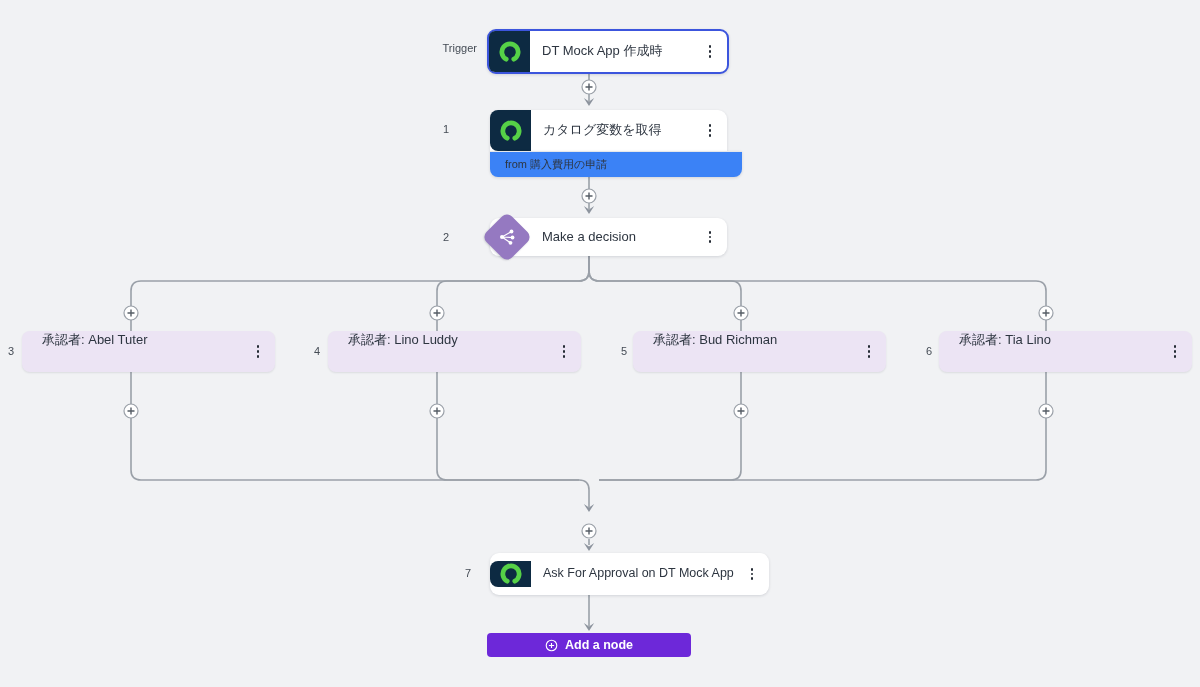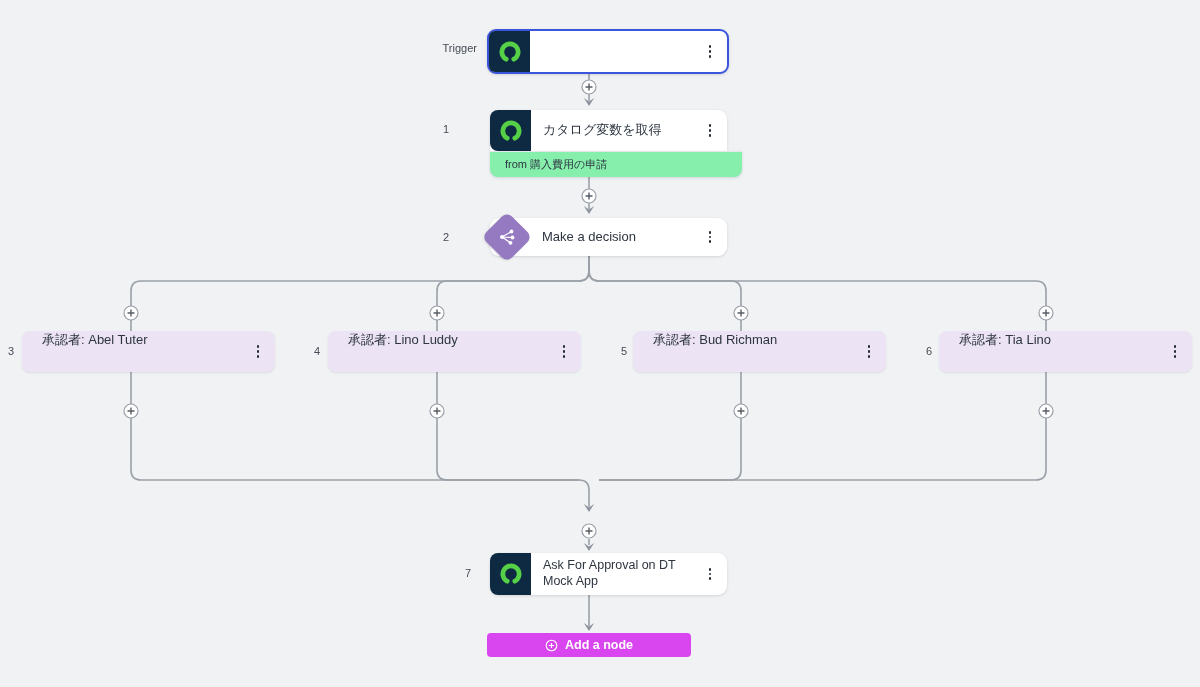--- a/index.html
+++ b/index.html
@@ -5,27 +5,27 @@
   html,body{margin:0;padding:0;background:#f1f2f4;font-family:"Liberation Sans","DejaVu Sans",sans-serif;}
   #canvas{position:relative;width:1200px;height:687px;background:#f1f2f4;overflow:hidden;}
   svg.wires{position:absolute;left:0;top:0;z-index:1;}
   .node{position:absolute;z-index:3;background:#fff;border-radius:9px;box-shadow:0 1px 3px rgba(20,30,50,.14);display:flex;align-items:stretch;}
   .node .iconbox{width:41px;flex:0 0 41px;background:#0d2a42;border-radius:8px 0 0 8px;display:flex;align-items:center;justify-content:center;}
   .node .title{flex:1;display:flex;align-items:center;padding-left:12px;font-size:13px;color:#2d3540;line-height:1.25;}
   .kebab{position:absolute;right:10px;top:50%;transform:translateY(-50%);width:14px;height:18px;display:flex;flex-direction:column;align-items:center;justify-content:center;gap:2.2px;cursor:pointer;}
   .kebab i{width:2.6px;height:2.6px;border-radius:50%;background:#232a33;display:block;}
   .sidelabel{position:absolute;z-index:3;font-size:11px;color:#454c55;}
   .num{position:absolute;z-index:3;font-size:11px;color:#454c55;}
-  .subrow{position:absolute;z-index:3;background:#86efac;border-top:1px solid #e5e7ea;border-radius:0 0 8px 8px;box-shadow:0 1px 3px rgba(20,30,50,.14);font-size:11px;color:#2d3540;display:flex;align-items:center;padding-left:15px;}
+  .subrow{position:absolute;z-index:3;background:#3b82f6;border-top:1px solid #e5e7ea;border-radius:0 0 8px 8px;box-shadow:0 1px 3px rgba(20,30,50,.14);font-size:11px;color:#2d3540;display:flex;align-items:center;padding-left:15px;}
   .branch{position:absolute;z-index:3;background:#ece4f4;border-radius:8px;box-shadow:0 1px 2px rgba(20,30,50,.10);display:flex;align-items:flex-start;font-size:13px;color:#2d3540;padding-left:20px;}
   .diamond{position:absolute;z-index:4;width:36px;height:36px;background:#9579c1;border-radius:7px;transform:rotate(45deg);box-shadow:0 1px 2px rgba(20,30,50,.18);display:flex;align-items:center;justify-content:center;}
   .diamond svg{transform:rotate(-45deg);}
   #trigger-node{border:2px solid #3c55dd;}
   #trigger-node .iconbox{border-radius:6px 0 0 6px;}
-  .addbtn{position:absolute;z-index:3;background:#d946ef;border:none;border-radius:4px;color:#fff;font-size:12.5px;font-weight:bold;font-family:inherit;display:flex;align-items:center;justify-content:center;gap:7px;cursor:pointer;}
+  .addbtn{position:absolute;z-index:3;background:#6d28d9;border:none;border-radius:4px;color:#fff;font-size:12.5px;font-weight:bold;font-family:inherit;display:flex;align-items:center;justify-content:center;gap:7px;cursor:pointer;}
 </style>
 </head>
 <body>
 
 <div id="canvas">
 
   <svg class="wires" width="1200" height="687">
     <g fill="none" stroke="#9aa0a8" stroke-width="1.6">
       <path d="M589,70 L589,101"></path>
       <path d="M589,176 L589,209"></path>
@@ -95,20 +95,21 @@
     </g>
   </svg>
 
   <div class="sidelabel" style="left:430px;top:42px;width:47px;text-align:right;">Trigger</div>
   <div class="node" id="trigger-node" style="left:487px;top:29px;width:238px;height:41px;">
     <div class="iconbox">
       <svg width="26" height="26" viewBox="0 0 24 24">
           <path d="M8.48,18.62 A7.5,7.5 0 1 1 15.52,18.62" fill="none" stroke="#56d147" stroke-width="4.4" stroke-linecap="round"></path>
         </svg>
     </div>
+    <div class="title">DT Mock App 作成時</div>
     <div class="kebab">
         <i></i>
         <i></i>
         <i></i>
       </div>
   </div>
 
   <span class="num" style="left:443px;top:123px;">1</span>
   <div class="node" style="left:490px;top:110px;width:237px;height:41px;border-radius:9px 9px 0 0;">
     <div class="iconbox">
@@ -178,21 +179,21 @@
   <div class="branch" style="left:939px;top:331px;width:233px;height:41px;">
     <span>承認者: Tia Lino</span>
     <div class="kebab">
         <i></i>
         <i></i>
         <i></i>
       </div>
   </div>
 
   <span class="num" style="left:465px;top:567px;">7</span>
-  <div class="node" style="left:490px;top:553px;width:237px;height:42px;">
+  <div class="node" style="left:490px;top:553px;width:279px;height:42px;align-items:center;">
     <div class="iconbox">
       <svg width="26" height="26" viewBox="0 0 24 24">
           <path d="M8.48,18.62 A7.5,7.5 0 1 1 15.52,18.62" fill="none" stroke="#56d147" stroke-width="4.4" stroke-linecap="round"></path>
         </svg>
     </div>
     <div class="title" style="font-size:12.5px;padding-right:34px;">Ask For Approval on DT Mock App</div>
     <div class="kebab">
         <i></i>
         <i></i>
         <i></i>

